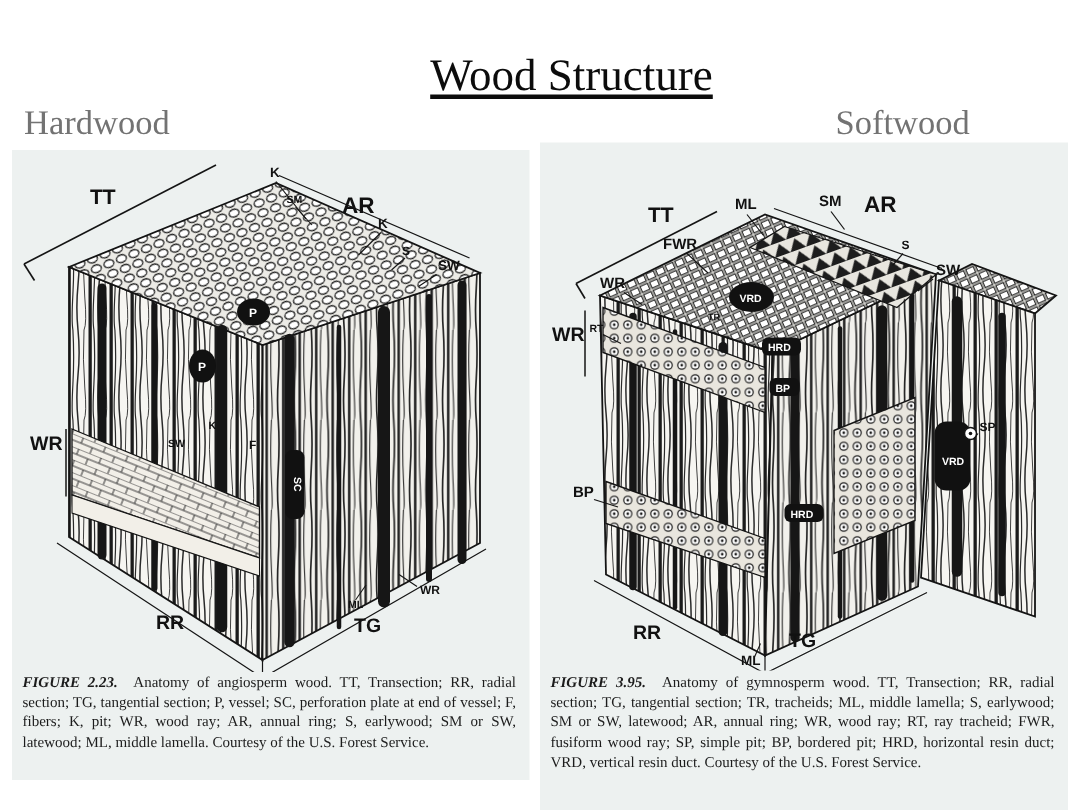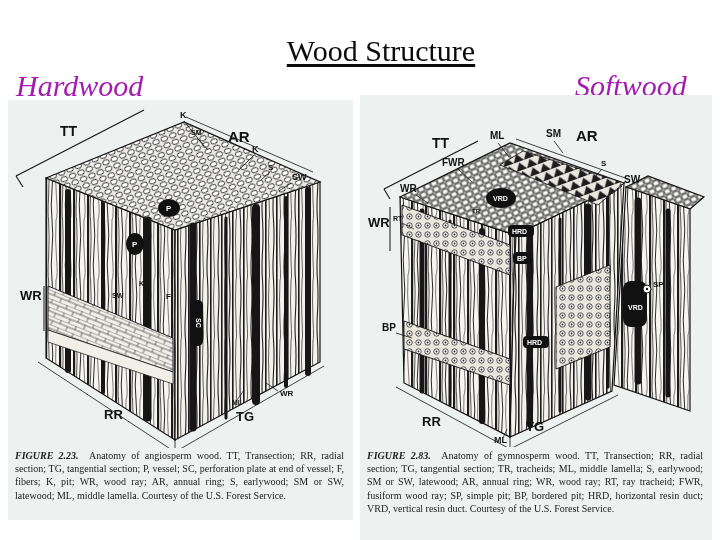--- a/index.html
+++ b/index.html
@@ -8,23 +8,23 @@
     background:#ffffff;
     font-family:"Liberation Serif", serif;
     --panel-bg:#edf1f0;
     --ink:#141414;
   }
   .slide-title{
     position:absolute;top:34px;left:0;width:692px;text-align:center;
     font-size:30px;color:#0c0c0c;padding-left:35px;
   }
   .slide-title span{text-decoration:underline;text-underline-offset:3px;}
-  .heading{position:absolute;top:69px;font-size:30px;color:#a21caf;font-style:italic;}
+  .heading{position:absolute;top:69px;font-size:23px;color:#737373;}
   .heading-left{left:16px;}
-  .heading-right{left:575px;text-align:right;}
+  .heading-right{left:557px;text-align:right;}
   .panel{position:absolute;background:var(--panel-bg);}
   .panel-left{left:8px;top:100px;width:345px;height:420px;}
   .panel-right{left:360px;top:95px;width:352px;height:445px;}
   svg.fig{position:absolute;left:0;top:0;display:block;}
   .caption{
     position:absolute;left:7px;right:9px;
     font-size:10px;line-height:13.2px;text-align:justify;color:#1c1c1c;
   }
   .caption-left{top:349px;}
   .caption-right{top:354px;}
@@ -241,16 +241,16 @@
         <text x="167" y="250" font-size="7" fill="#ffffff">HRD</text>
         <text x="293" y="192" font-size="8">SP</text>
         <text x="268" y="215" font-size="7" fill="#ffffff">VRD</text>
         <text x="62" y="331" font-size="13">RR</text>
         <text x="166" y="336" font-size="13">TG</text>
         <text x="134" y="348" font-size="9">ML</text>
       </g>
   </svg>
 
   <div class="caption caption-right">
-    <span class="figlabel">FIGURE 2.83.</span>
+    <span class="figlabel">FIGURE 3.95.</span>
     &nbsp;<span>Anatomy of gymnosperm wood. TT, Transection; RR, radial section; TG, tangential section; TR, tracheids; ML, middle lamella; S, earlywood; SM or SW, latewood; AR, annual ring; WR, wood ray; RT, ray tracheid; FWR, fusiform wood ray; SP, simple pit; BP, bordered pit; HRD, horizontal resin duct; VRD, vertical resin duct. Courtesy of the U.S. Forest Service.</span>
   </div>
 </div>
 
 </body></html>

